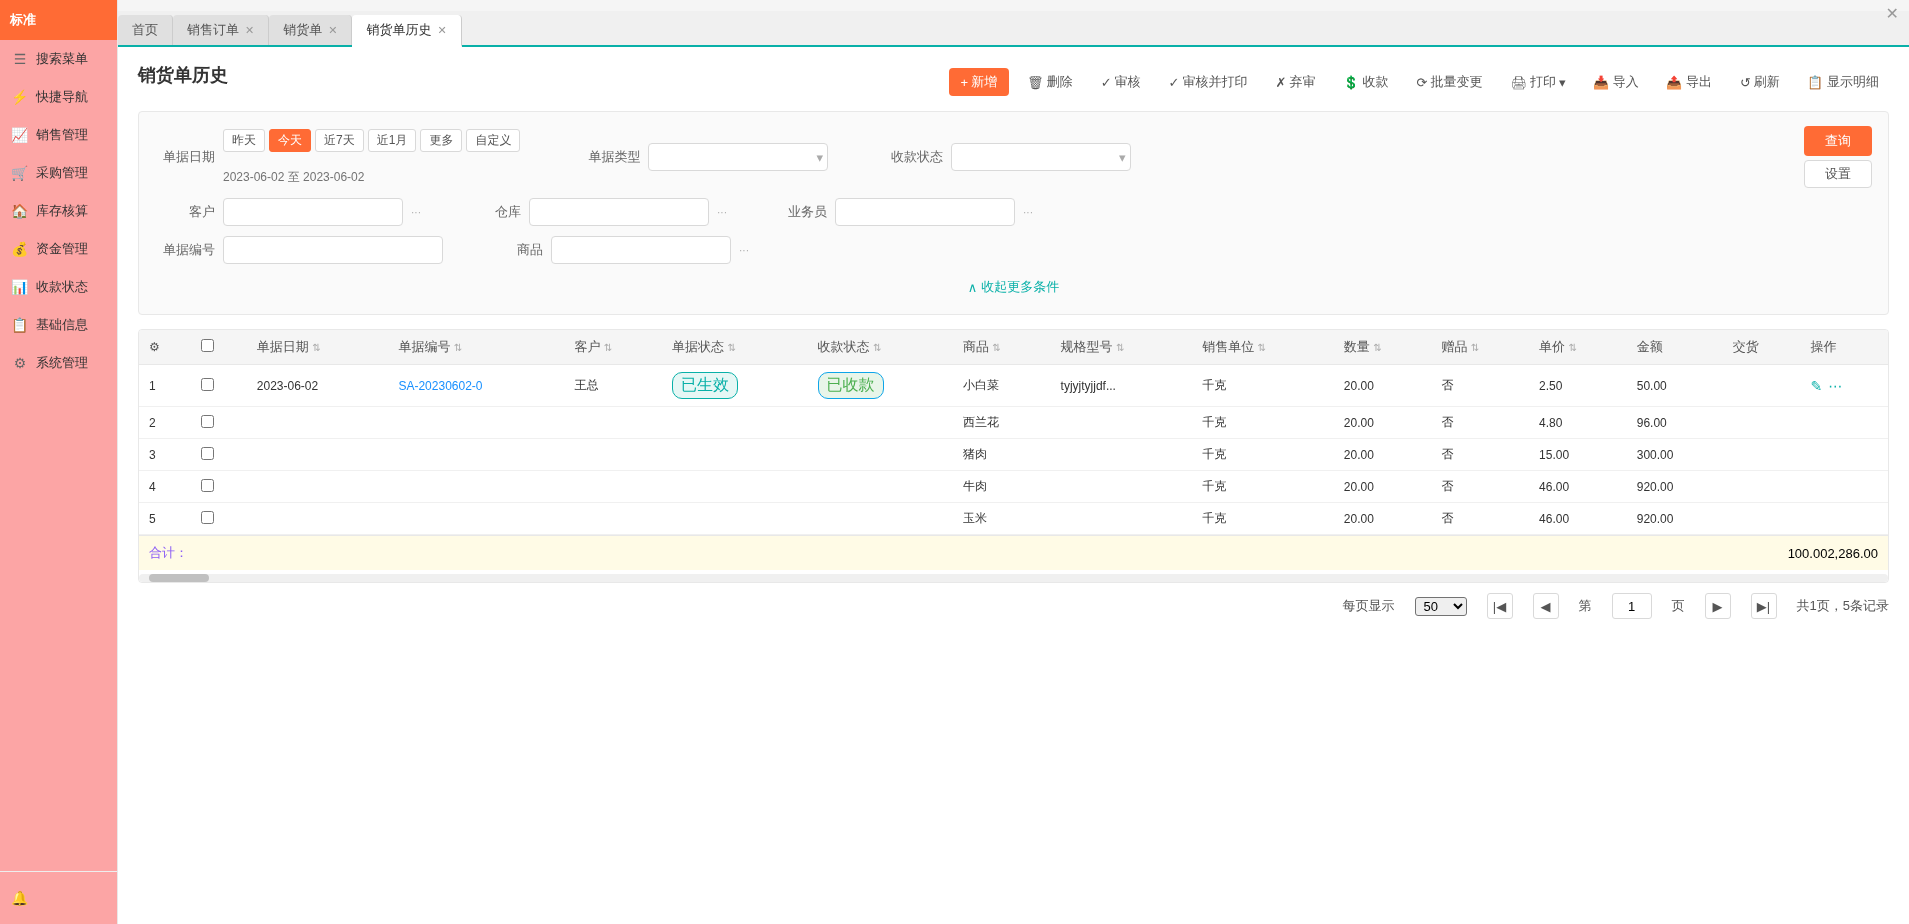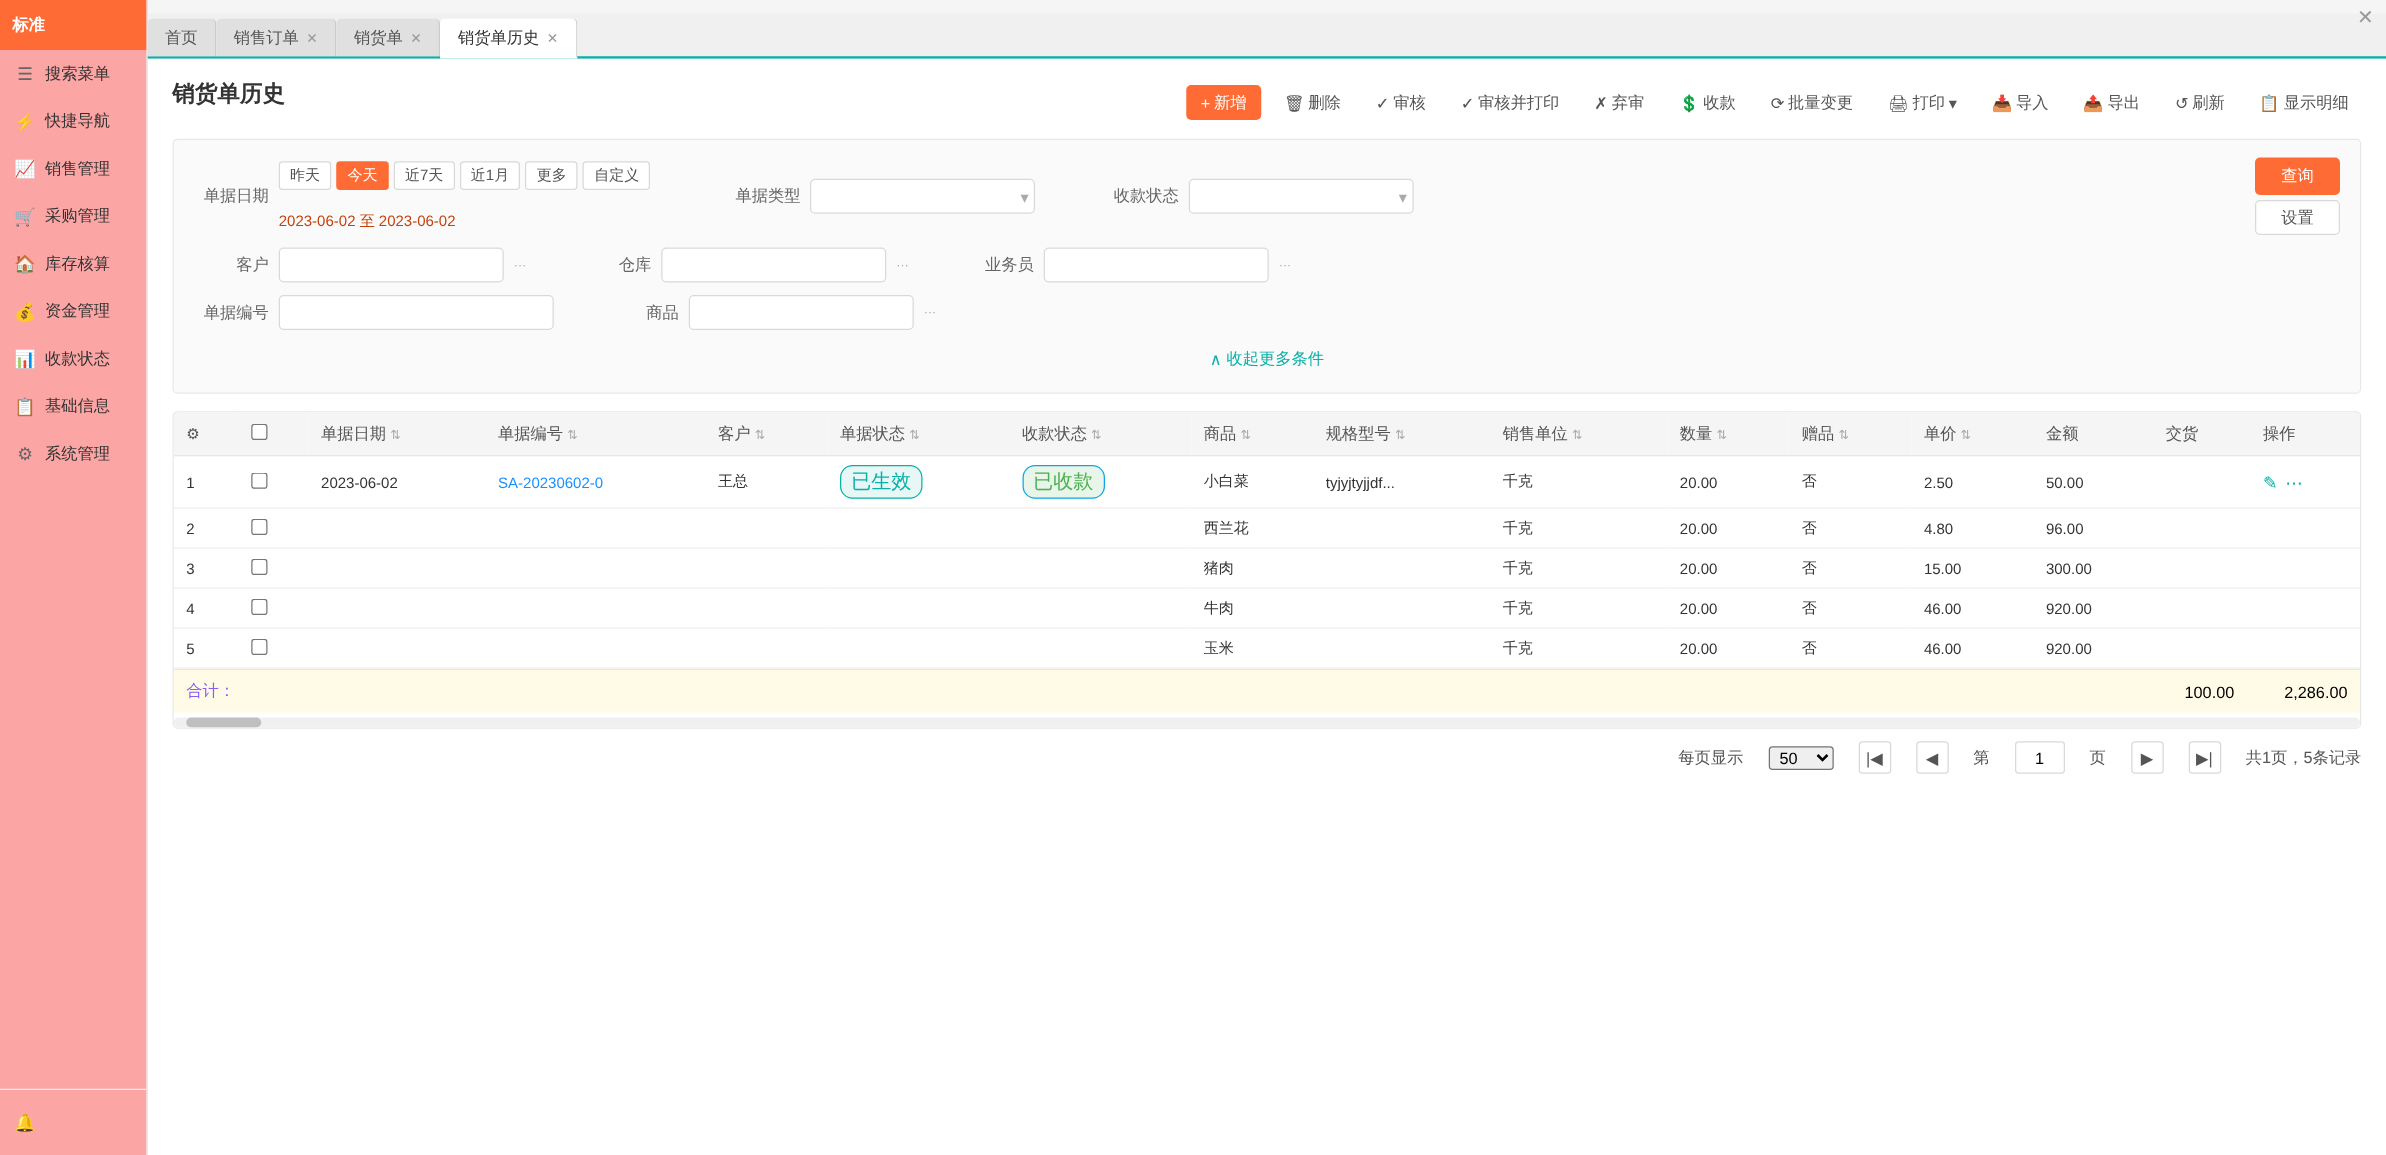--- a/index.html
+++ b/index.html
@@ -40,39 +40,39 @@
     .filter-item { display: flex; align-items: center; gap: 8px; }
     .filter-label { color: #666; white-space: nowrap; min-width: 60px; text-align: right; }
     .filter-input { border: 1px solid #d9d9d9; border-radius: 4px; padding: 4px 8px; height: 28px; width: 180px; outline: none; font-size: 13px; }
     .filter-select { border: 1px solid #d9d9d9; border-radius: 4px; padding: 4px 8px; height: 28px; width: 180px; outline: none; background: #fff; font-size: 13px; }
     .filter-dots { color: #aaa; font-size: 10px; cursor: pointer; }
 
     
     .date-btns { display: flex; align-items: flex-start; gap: 4px; }
     .date-btn { padding: 2px 8px; border: 1px solid #d9d9d9; border-radius: 3px; cursor: pointer; font-size: 12px; color: #555; background: #fff; }
     .date-btn.active { background: #ff6b35; color: #fff; border-color: #ff6b35; }
-    .date-range { font-size: 12px; color: #c2410c; margin-top: 17px; }
+    .date-range { font-size: 12px; color: #737373; margin-top: 17px; }
 
     
     .collapse-btn { display: flex; align-items: center; justify-content: center; gap: 4px; color: #09b0a8; cursor: pointer; font-size: 12px; padding: 4px; }
 
     
     .table-container { border: 1px solid #e8e8e8; border-radius: 4px; overflow: hidden; }
     .data-table { width: 100%; border-collapse: collapse; }
     .data-table th { background: #f5f5f5; padding: 8px 10px; text-align: left; color: #555; font-weight: normal; border-bottom: 1px solid #e8e8e8; white-space: nowrap; font-size: 12px; }
     .data-table th .sort-icon { color: #aaa; font-size: 10px; }
     .data-table td { padding: 7px 10px; border-bottom: 1px solid #f0f0f0; color: #333; font-size: 12px; }
     .badge { display: inline-block; padding: 2px 8px; border-radius: 10px; font-size: 16px; }
     .badge-success { background: #e6f7f5; color: #09b0a8; border: 1px solid #09b0a8; }
     .badge-paid { background: #e8f5e9; color: #4caf50; border: 1px solid #0ea5e9; }
 
     
     .table-footer { background: #fffbe6; padding: 8px 10px; border-top: 1px solid #e8e8e8; display: flex; align-items: center; }
     .footer-label { color: #8b5cf6; margin-right: 20px; }
-    .footer-total { margin-left: auto; display: flex; gap: 40px; }
+    .footer-total { margin-left: auto; display: flex; }
 
     
     .pagination { display: flex; align-items: center; justify-content: flex-end; gap: 20px; padding: 10px 0 0; font-size: 13px; color: #555; }
     .page-btn { width: 26px; height: 26px; display: flex; align-items: center; justify-content: center; border: 1px solid #d9d9d9; border-radius: 3px; cursor: pointer; background: #fff; }
     .page-input { width: 40px; height: 26px; border: 1px solid #d9d9d9; border-radius: 3px; text-align: center; outline: none; }
     .page-select { height: 19px; border: 1px solid #737373; border-radius: 3px; padding: 0 4px; outline: none; }
 
     
     .action-icons { display: flex; gap: 6px; }
     .action-icon { color: #09b0a8; cursor: pointer; font-size: 14px; }

